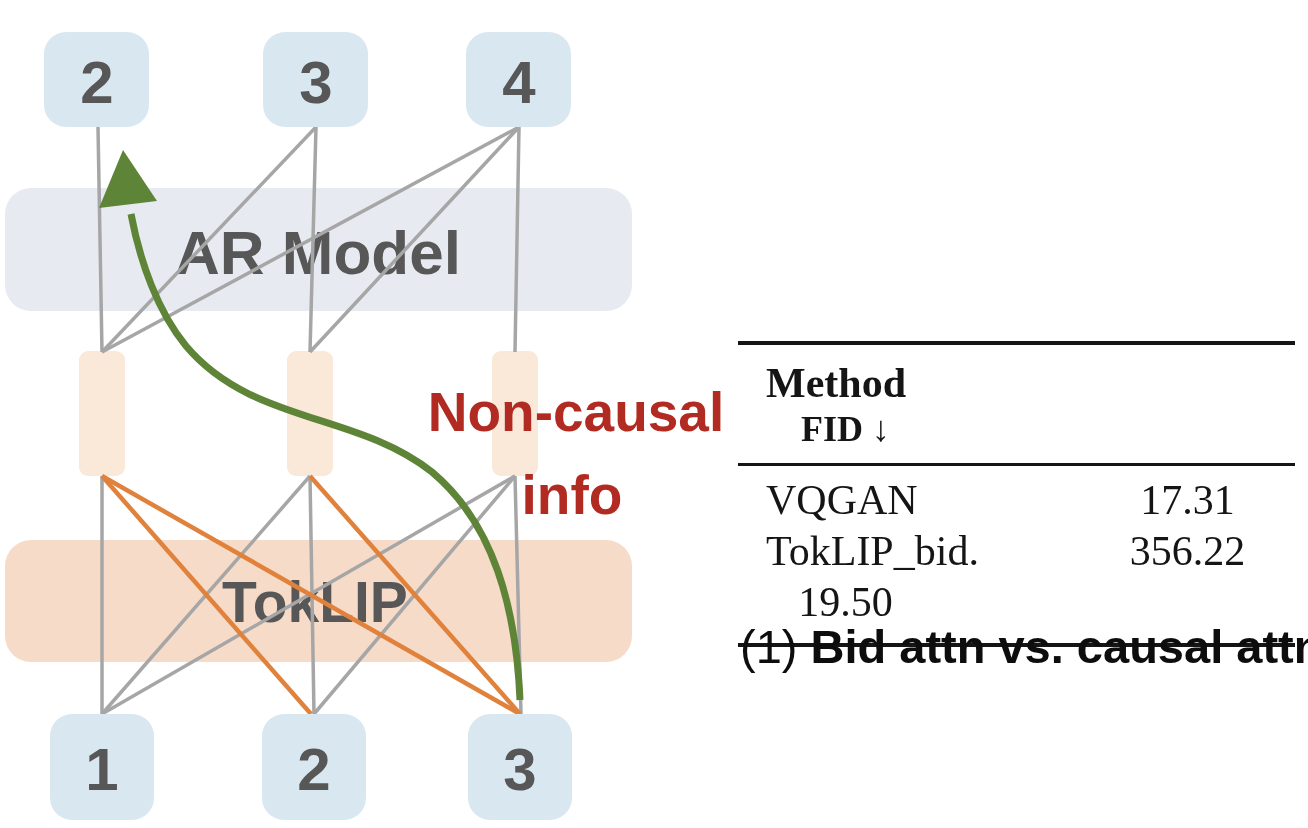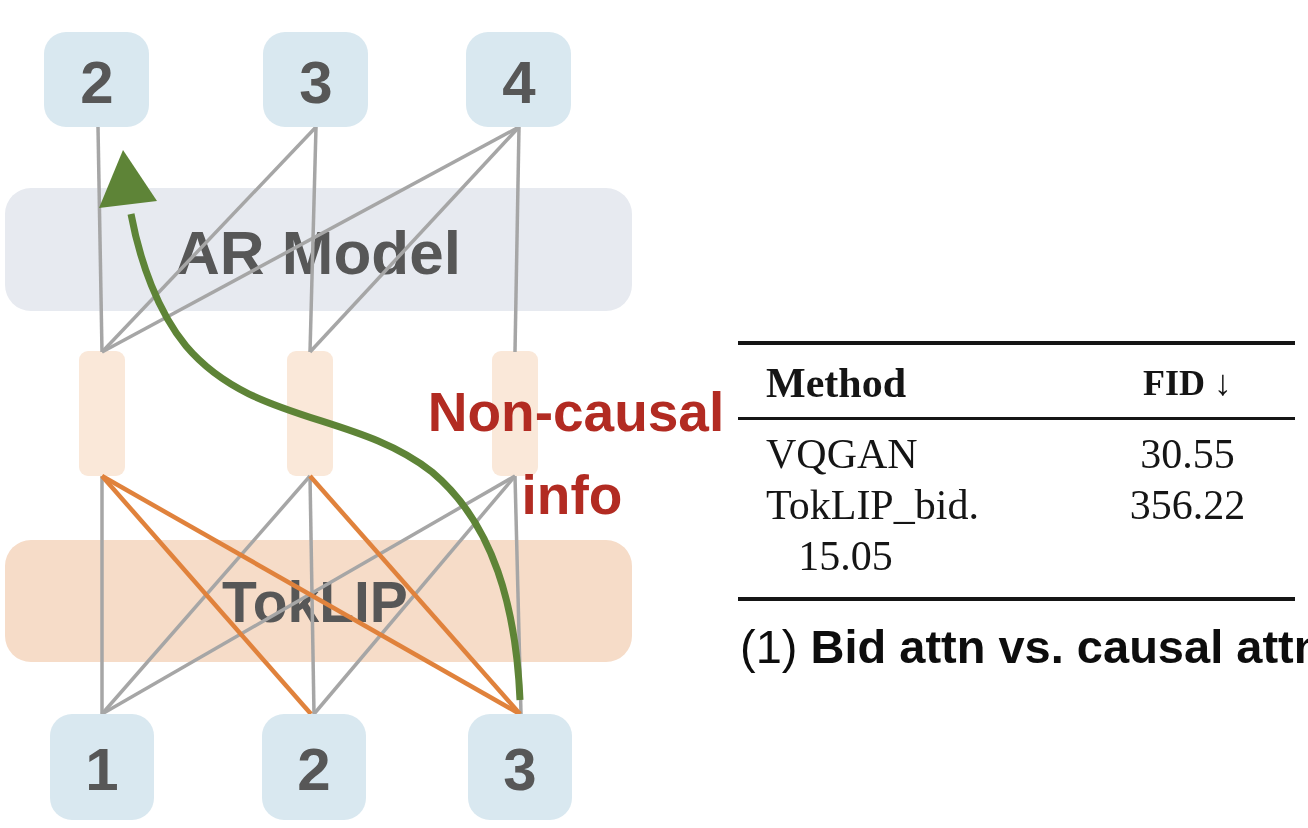--- a/index.html
+++ b/index.html
@@ -15,21 +15,21 @@
   .anno-label  { font-family:"Liberation Sans", sans-serif; font-weight:bold; font-size:55px; }
   .gray-line   { stroke-width:3.5; fill:none; }
   .orange-line { stroke-width:4.5; fill:none; }
   .green-curve { stroke-width:7; fill:none; }
   
   .fid-table {
     position:absolute; left:738px; top:341px; width:557px;
     border-top:4px solid #151515; border-bottom:4px solid #151515;
     font-family:"Liberation Serif", serif; color:#151515; box-sizing:border-box;
   }
-  .t-header { display:flex; border-bottom:3px solid #151515; padding:15px 0 11px 0; font-weight:bold; }
+  .t-header { display:flex; border-bottom:3px solid #151515; padding:15px 0 11px 0; font-weight:bold;flex-direction:column; }
   .t-col-method { flex:1; padding-left:28px; font-size:42px; line-height:46px; }
   .t-col-fid { width:215px; text-align:center; font-size:36px; line-height:46px; }
   .t-body { padding:9px 0 15px 0; }
   .t-row { display:flex; }
   .t-row .t-col-method, .t-row .t-col-fid { font-weight:normal; font-size:42px; line-height:51px; }
   .caption {
     position:absolute; left:740px; top:619px; width:560px;
     font-family:"Liberation Sans", sans-serif; font-size:47px; color:#0d0d0d; white-space:nowrap;
   }
   .caption .cap-bold { font-weight:bold; }
@@ -91,28 +91,28 @@
   </svg>
 
   <div class="fid-table">
     <div class="t-header">
       <div class="t-col-method">Method</div>
       <div class="t-col-fid">FID ↓</div>
     </div>
     <div class="t-body">
       <div class="t-row">
         <div class="t-col-method">VQGAN</div>
-        <div class="t-col-fid">30.55</div>
+        <div class="t-col-fid">17.31</div>
       </div>
       <div class="t-row">
         <div class="t-col-method">TokLIP_bid.</div>
         <div class="t-col-fid">356.22</div>
       </div>
       <div class="t-row">
-        <div class="t-col-fid">15.05</div>
+        <div class="t-col-fid">19.50</div>
       </div>
     </div>
   </div>
 
   <div class="caption">
     <span>(1) </span><span class="cap-bold">Bid attn vs. causal attn</span>
   </div>
 
 </div>
 

